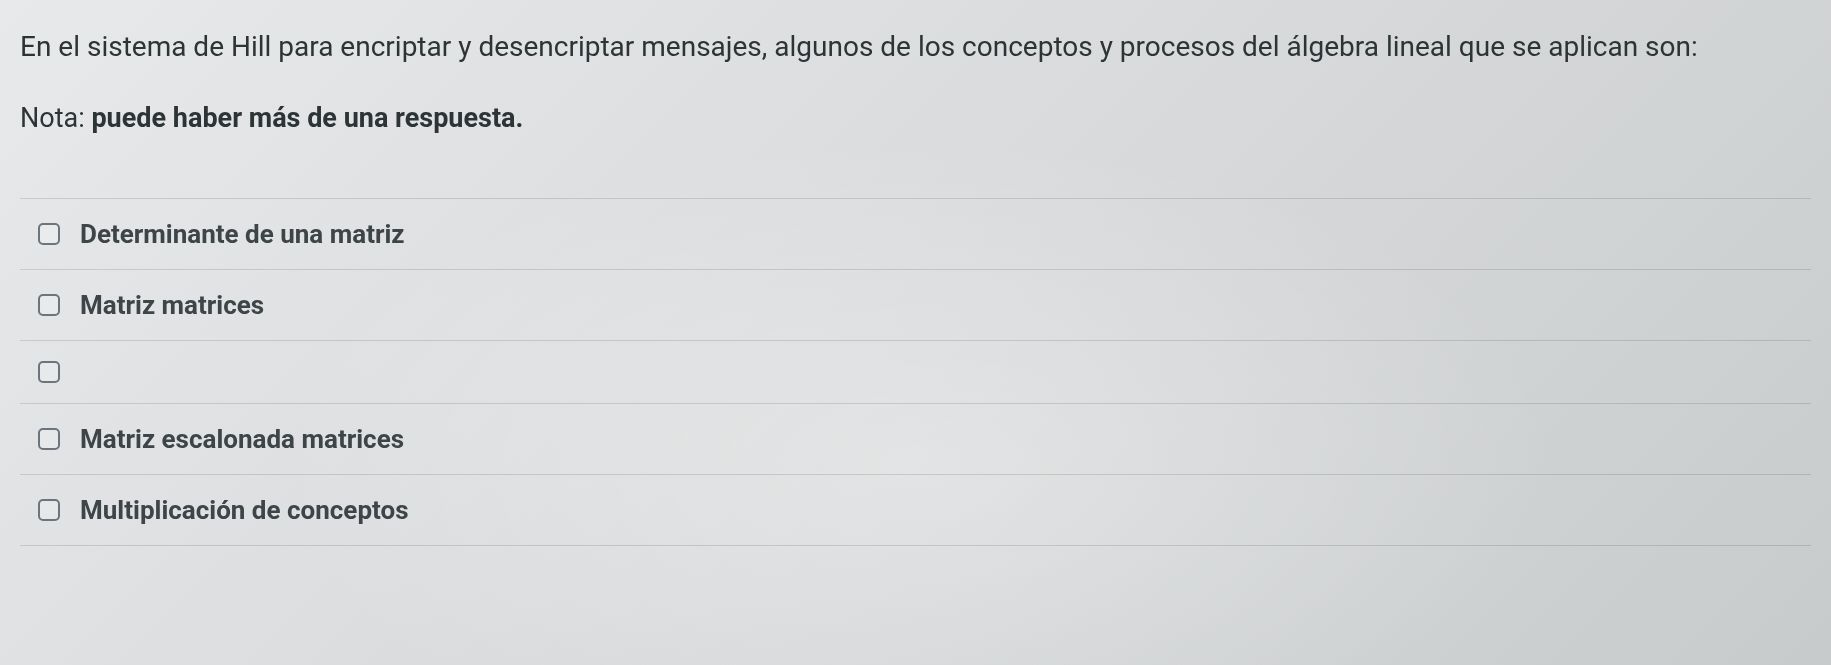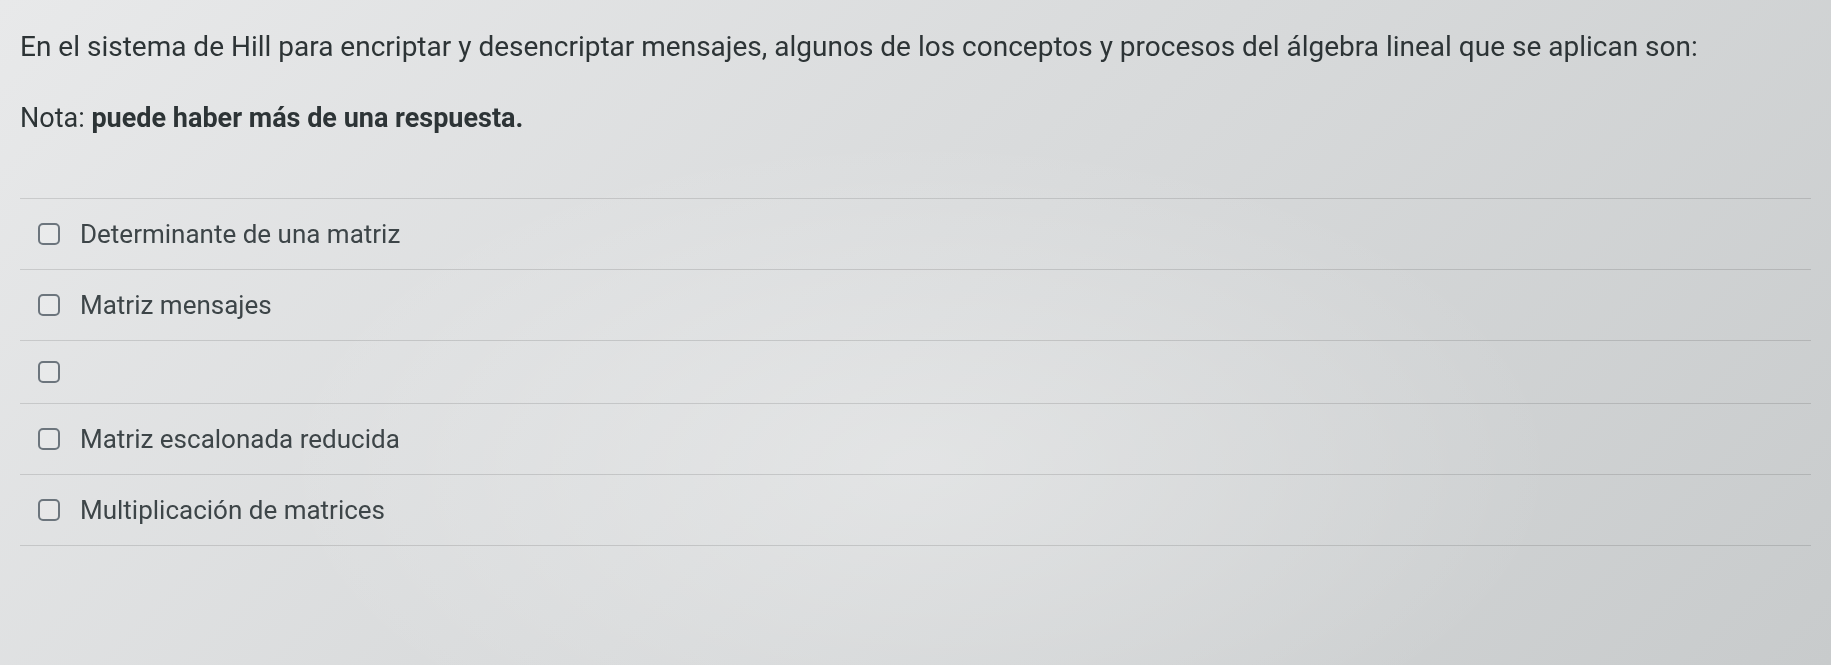--- a/index.html
+++ b/index.html
@@ -63,46 +63,46 @@
       border: 2px solid #6c757d;
       border-radius: 5px;
       margin-right: 20px;
       background: rgba(255,255,255,0.2);
       flex-shrink: 0;
       cursor: pointer;
     }
     .option-label {
       font-size: 26px;
       color: #3d4548;
-      font-weight: 400;
+      font-weight: 700;
       cursor: pointer;
     }
   </style>
 </head>
 <body>
 
 <div class="question-text">En el sistema de Hill para encriptar y desencriptar mensajes, algunos de los  conceptos y procesos del álgebra lineal que se aplican son:</div>
 
 <div class="note-line">
   <span class="note-label">Nota: </span><span class="note-bold">puede haber más de una respuesta.</span>
 </div>
 
 <div class="options-list">
   <div class="option-row">
     <div class="checkbox"></div>
     <span class="option-label">Determinante de una matriz</span>
   </div>
   <div class="option-row">
     <div class="checkbox"></div>
-    <span class="option-label">Matriz mensajes</span>
+    <span class="option-label">Matriz matrices</span>
   </div>
   <div class="option-row">
     <div class="checkbox"></div>
   </div>
   <div class="option-row">
     <div class="checkbox"></div>
-    <span class="option-label">Matriz escalonada reducida</span>
+    <span class="option-label">Matriz escalonada matrices</span>
   </div>
   <div class="option-row">
     <div class="checkbox"></div>
-    <span class="option-label">Multiplicación de matrices</span>
+    <span class="option-label">Multiplicación de conceptos</span>
   </div>
 </div>
 
 </body></html>

